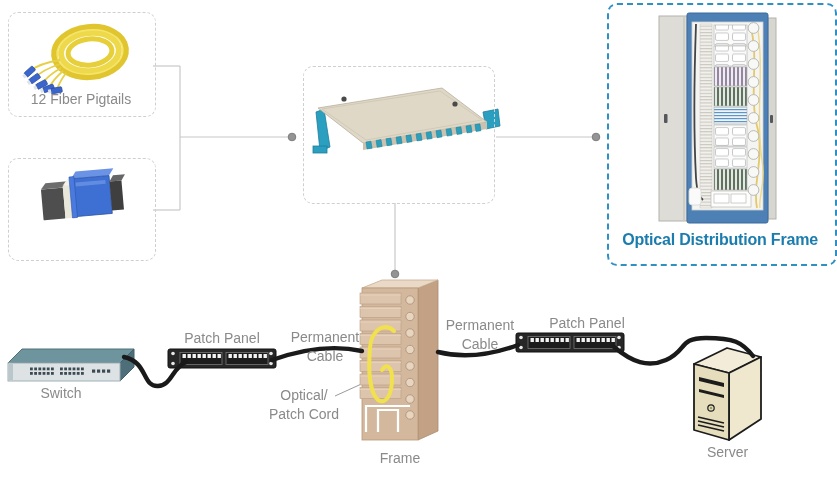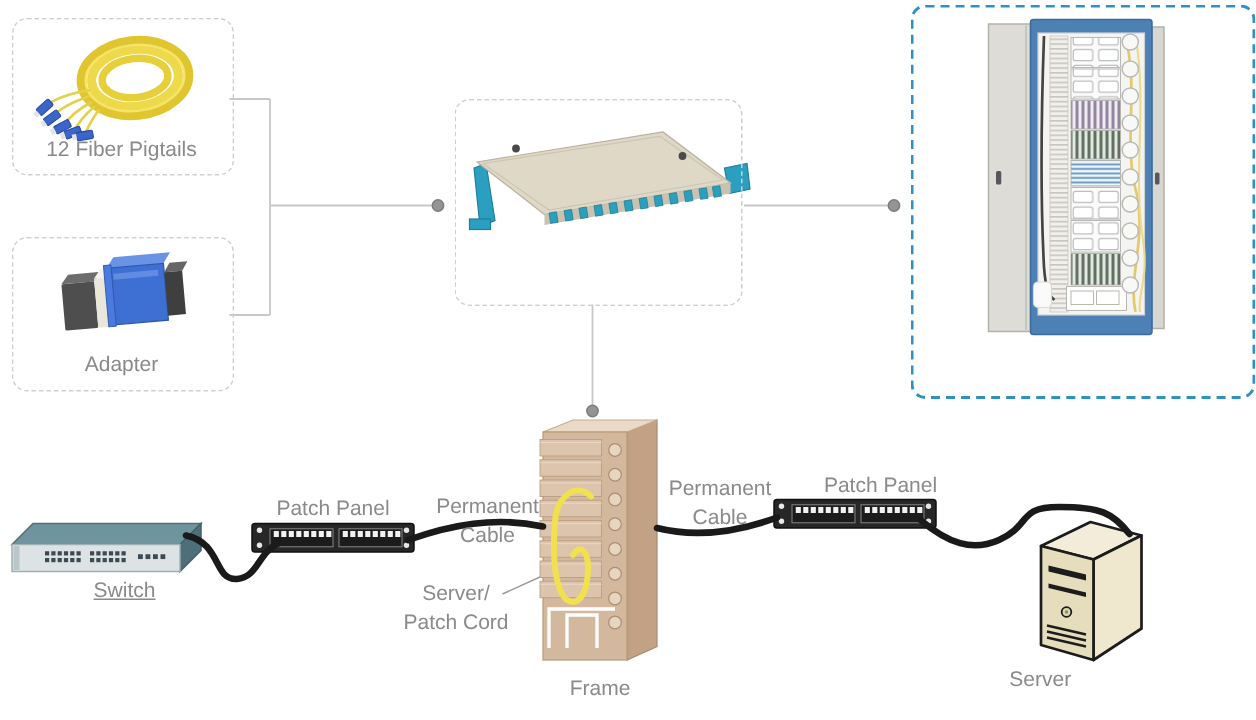--- a/index.html
+++ b/index.html
@@ -335,36 +335,36 @@
     </g>
   </svg>
 
   <div class="overlay">
     <div class="dbox" style="left:8px;top:12px;width:146px;height:103px;"></div>
     <div class="dbox" style="left:8px;top:158px;width:146px;height:101px;"></div>
     <div class="dbox" style="left:303px;top:66px;width:190px;height:136px;"></div>
     <div class="dbox-blue" style="left:607px;top:3px;width:226px;height:259px;"></div>
 
     <div class="lbl" style="left:8px;top:90px;width:146px;">12 Fiber Pigtails</div>
-    <div class="lbl" style="left:8px;top:233px;width:146px;">Adapter</div>
-
-    <div class="lbl" style="left:28px;top:384px;width:110px;text-decoration:underline;">Switch</div>
+    <div class="lbl-blue" style="left:607px;top:231px;width:226px;">Optical Distribution Frame</div>
+
+    <div class="lbl" style="left:6px;top:384px;width:110px;">Switch</div>
     <div class="lbl" style="left:167px;top:329px;width:110px;">Patch Panel</div>
     <div class="lbl" style="left:532px;top:314px;width:110px;">Patch Panel</div>
 
     <div class="lbl2" style="left:280px;top:328px;width:90px;">
       <div>Permanent</div>
       <div>Cable</div>
     </div>
     <div class="lbl2" style="left:435px;top:316px;width:90px;">
       <div>Permanent</div>
       <div>Cable</div>
     </div>
     <div class="lbl2" style="left:262px;top:386px;width:84px;">
-      <div>Server/</div>
+      <div>Optical/</div>
       <div>Patch Cord</div>
     </div>
     <div class="lbl2" style="left:330px;top:449px;width:140px;">
       <div>Frame</div>
     </div>
-    <div class="lbl" style="left:656px;top:443px;width:75px;">Server</div>
+    <div class="lbl" style="left:690px;top:443px;width:75px;">Server</div>
   </div>
 </div>
 
 </body></html>

